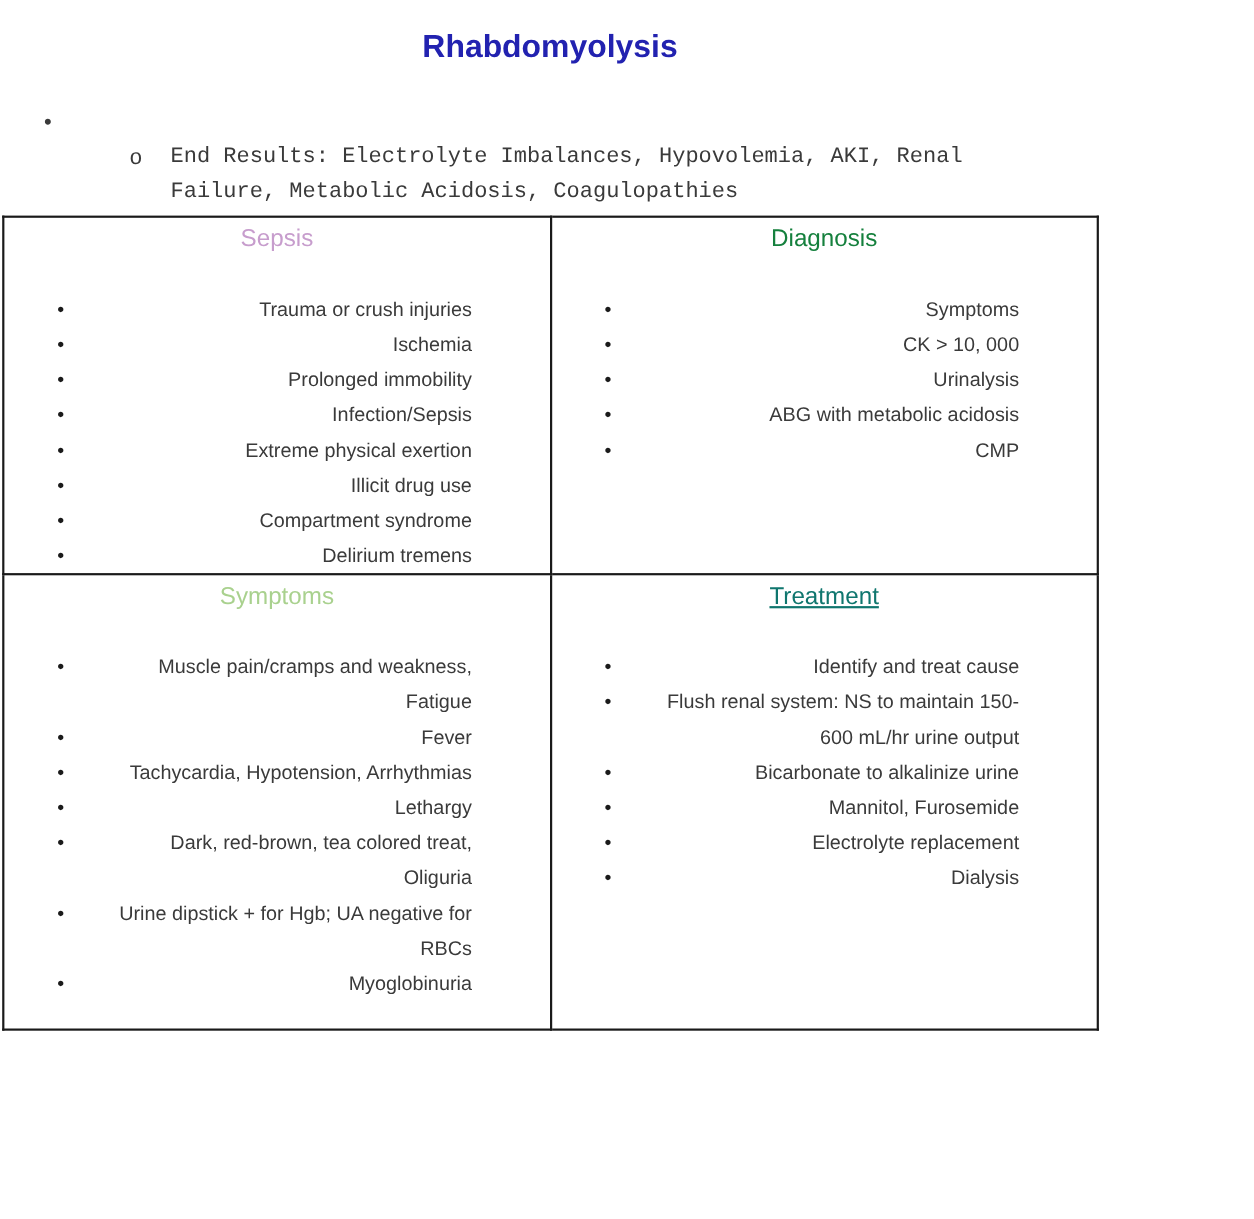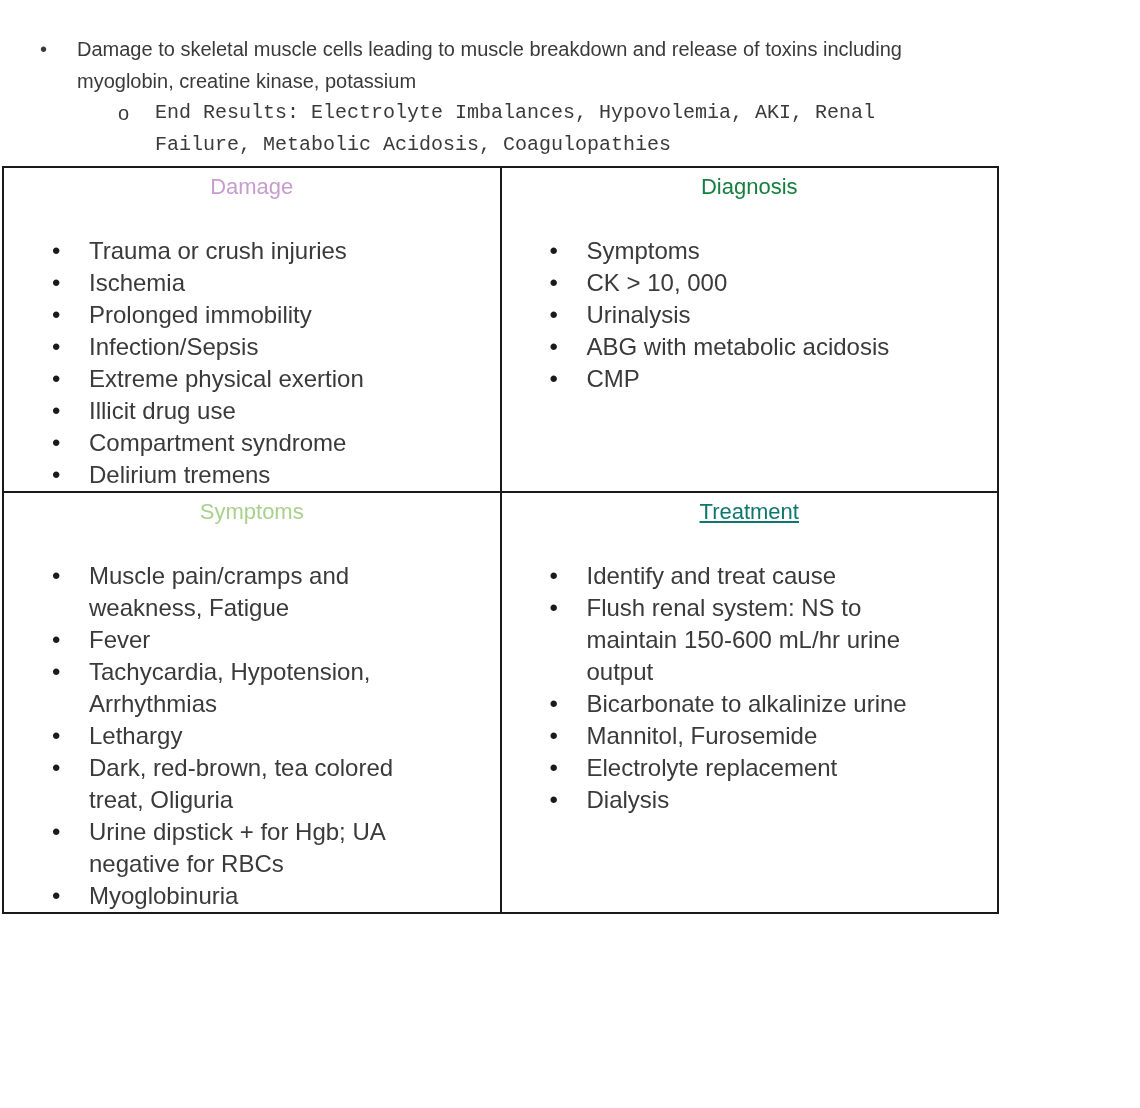--- a/index.html
+++ b/index.html
@@ -62,59 +62,60 @@
   .hdr {
     text-align: center;
     font-size: 22px;
     line-height: 30px;
     padding-top: 4px;
   }
   ul.cell-list {
     list-style: none;
     margin: 33px 0 0 0;
     padding: 0;
-    font-size: 24px;
+    font-size: 18px;
     line-height: 32px;
+    text-align: right;
   }
   ul.cell-list li {
     position: relative;
     margin-left: 85px;
     width: 340px;
   }
   ul.cell-list li::before {
     content: "\2022";
     position: absolute;
     left: -37px;
     top: 0;
     color: #1a1a1a;
   }
 </style>
 </head>
 <body>
 
 <div class="page">
   <div class="content">
 
+    <h1 class="title" style="color: rgb(34, 34, 176);">Rhabdomyolysis</h1>
 
     <div class="intro">
       <div class="li l1">
         <span class="marker">•</span>
-        <span class="text">Damage to skeletal muscle cells leading to muscle breakdown and release of toxins including myoglobin, creatine kinase, potassium</span>
       </div>
       <div class="li l2">
         <span class="marker">o</span>
         <span class="text">End Results: Electrolyte Imbalances, Hypovolemia, AKI, Renal Failure, Metabolic Acidosis, Coagulopathies</span>
       </div>
     </div>
 
     <table class="grid">
       <tbody>
           <tr class="row1">
         <td>
-          <div class="hdr" style="color: rgb(199, 157, 205);">Damage</div>
+          <div class="hdr" style="color: rgb(199, 157, 205);">Sepsis</div>
           <ul class="cell-list">
                 <li>Trauma or crush injuries</li>
                 <li>Ischemia</li>
                 <li>Prolonged immobility</li>
                 <li>Infection/Sepsis</li>
                 <li>Extreme physical exertion</li>
                 <li>Illicit drug use</li>
                 <li>Compartment syndrome</li>
                 <li>Delirium tremens</li>
               </ul>

